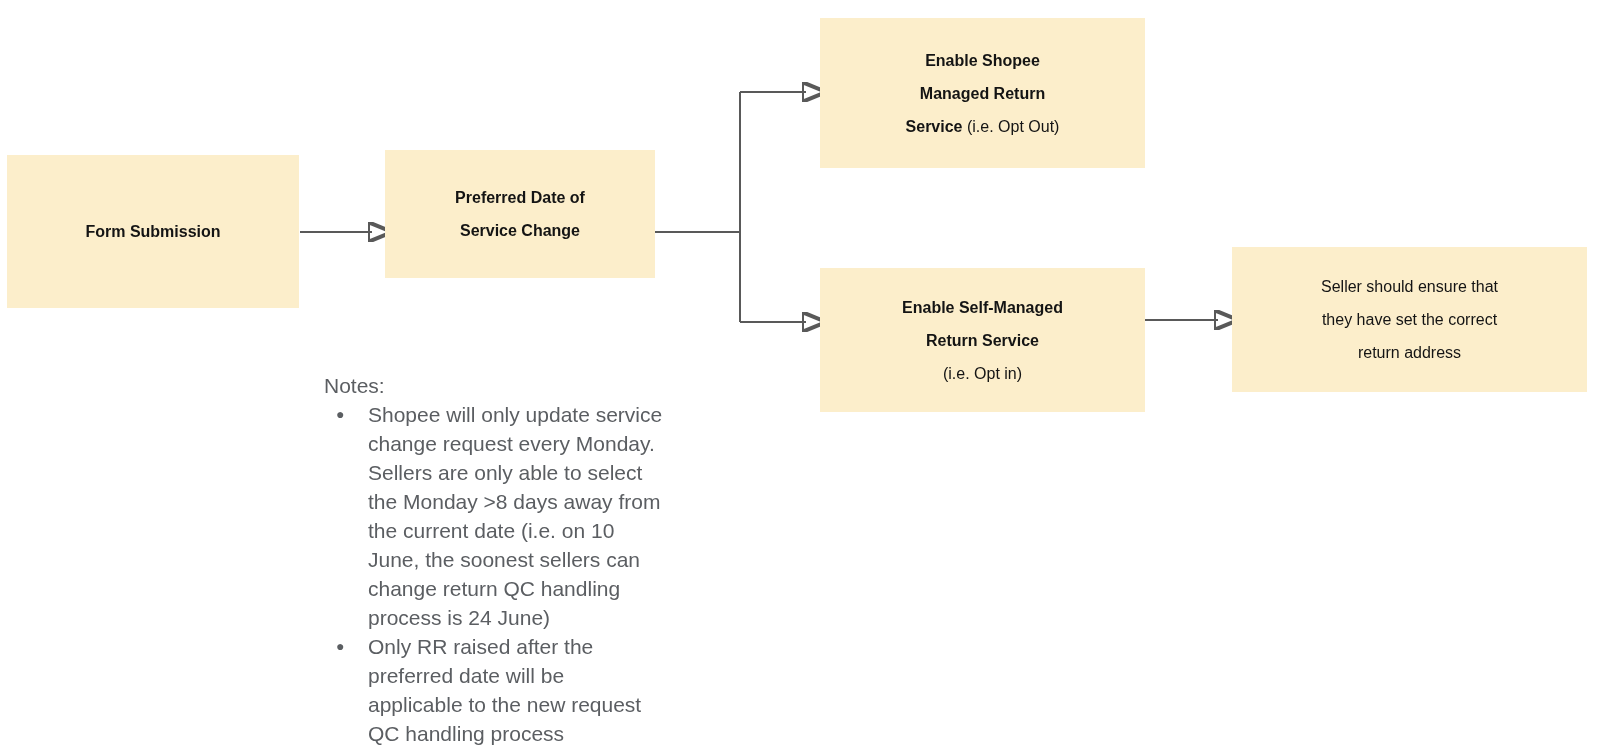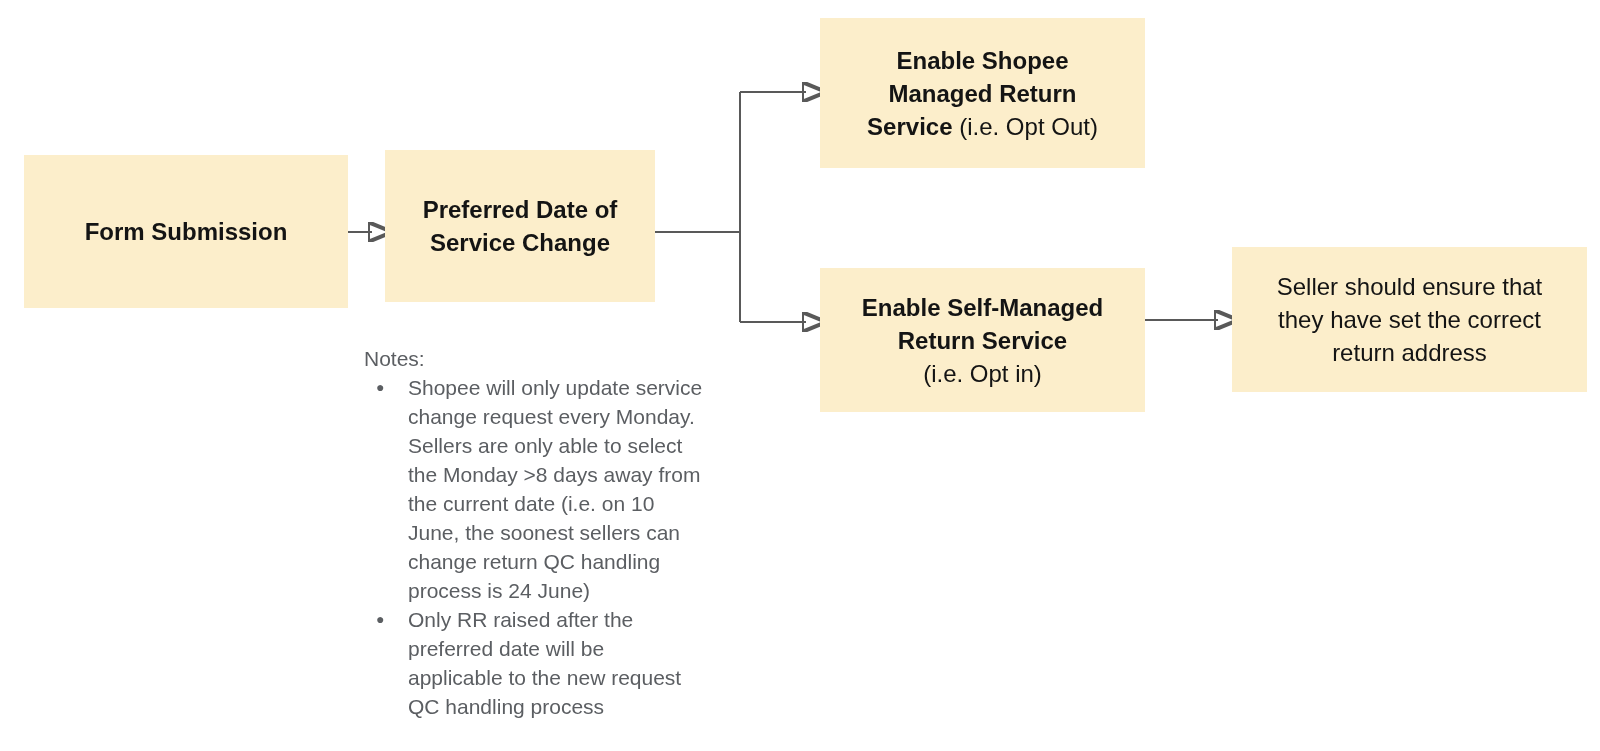--- a/index.html
+++ b/index.html
@@ -18,34 +18,34 @@
     overflow:hidden;
   }
   .connectors{position:absolute;left:0;top:0;width:1600px;height:751px;}
   .connectors path{stroke:var(--line);stroke-width:2;fill:none;}
   .node{
     position:absolute;
     background:var(--box-fill);
     display:flex;align-items:center;justify-content:center;
     text-align:center;
     color:var(--box-text);
-    font-size:24px;line-height:33px;
+    font-size:16px;line-height:33px;
     white-space:pre-line;
     padding:0 0;
   }
   .bold{font-weight:bold;}
-  #node-form{left:24px;top:155px;width:324px;height:153px;font-weight:bold;}
-  #node-date{left:385px;top:150px;width:270px;height:152px;font-weight:bold;}
+  #node-form{left:7px;top:155px;width:292px;height:153px;font-weight:bold;}
+  #node-date{left:385px;top:150px;width:270px;height:128px;font-weight:bold;}
   #node-optout{left:820px;top:18px;width:325px;height:150px;}
   #node-optin{left:820px;top:248px;width:325px;height:144px;margin-top:20px;}
   #node-address{left:1232px;top:247px;width:355px;height:145px;}
   .notes{
-    position:absolute;left:324px;top:344px;width:390px;
+    position:absolute;left:324px;top:371px;width:390px;
     color:var(--notes-text);
-    font-size:21px;line-height:29px;margin-left:40px;
+    font-size:21px;line-height:29px;
   }
   .note-item{display:flex;align-items:flex-start;}
   .note-bullet{
     flex:none;width:44px;
     padding-left:12px;
     font-size:14px;line-height:29px;
   }
   .note-text{white-space:pre-line;}
 </style>
 </head>

